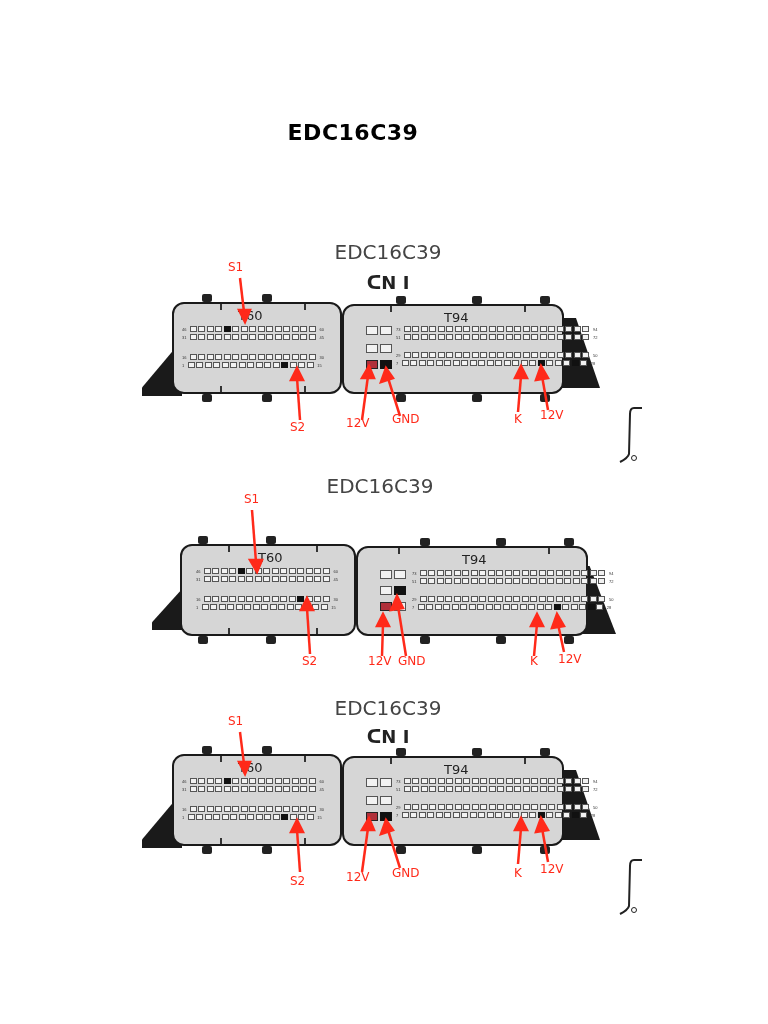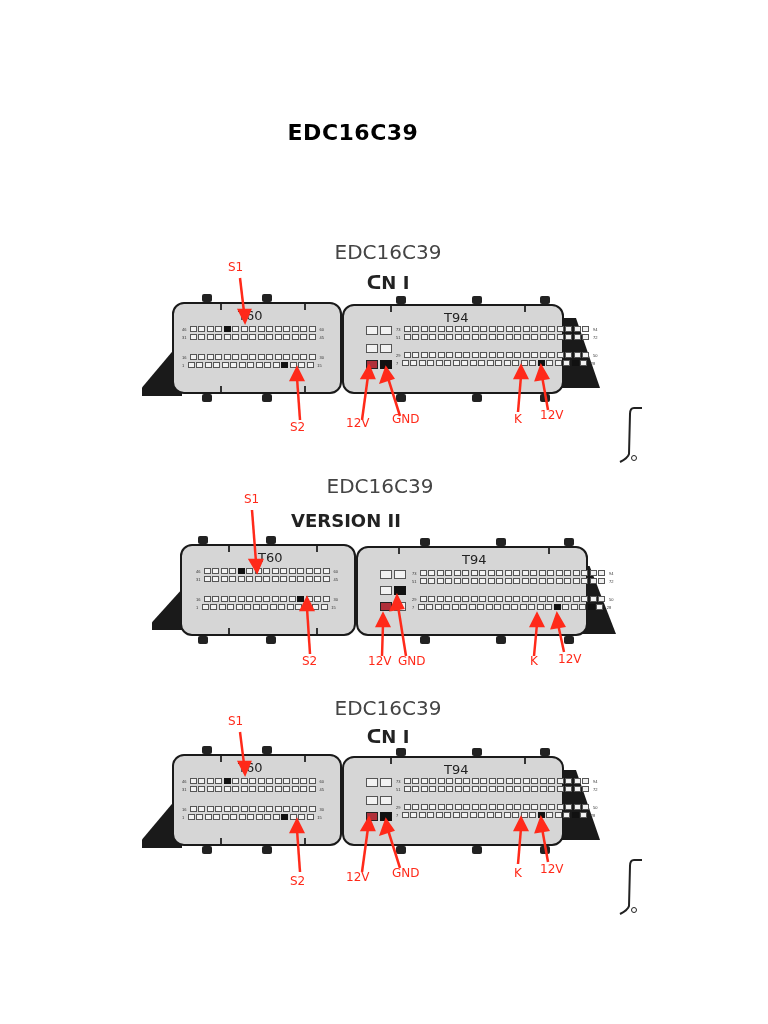--- a/index.html
+++ b/index.html
@@ -271,21 +271,20 @@
   <div class="lbl" style="left:400px;top:168px;">12V</div>
 
   <svg class="hook" width="30" height="60" style="left:478px;top:164px;">
     <path d="M24 4 L16 4 Q12 4 12 10 L11 50 Q10 54 2 58" stroke="#222" stroke-width="2" fill="none"></path>
     <circle cx="16" cy="54" r="2.5" stroke="#222" stroke-width="1" fill="none"></circle>
   </svg>
 </div>
 
 <div class="diagram" style="top:474px;">
   <div class="d-title" style="left:10px;">EDC16C39</div>
-  <div class="d-sub" style="top:36px;left:-24px;">VERSION II</div>
 
   <div class="bracket" style="left:12px;top:104px;width:40px;height:52px;clip-path:polygon(100% 0,100% 100%,0 100%,0 85%);"></div>
   <div class="bracket" style="left:432px;top:92px;width:44px;height:68px;clip-path:polygon(0 0,40% 0,100% 100%,0 100%);"></div>
 
   <div class="conn" style="left:40px;top:70px;width:172px;height:88px;">
     <div class="tab" style="left:16px;top:-10px;"></div>
       <div class="tab" style="left:84px;top:-10px;"></div>
     <div class="tab" style="left:16px;bottom:-10px;"></div>
       <div class="tab" style="left:84px;bottom:-10px;"></div>
     <div class="notch" style="left:46px;top:0;"></div>

